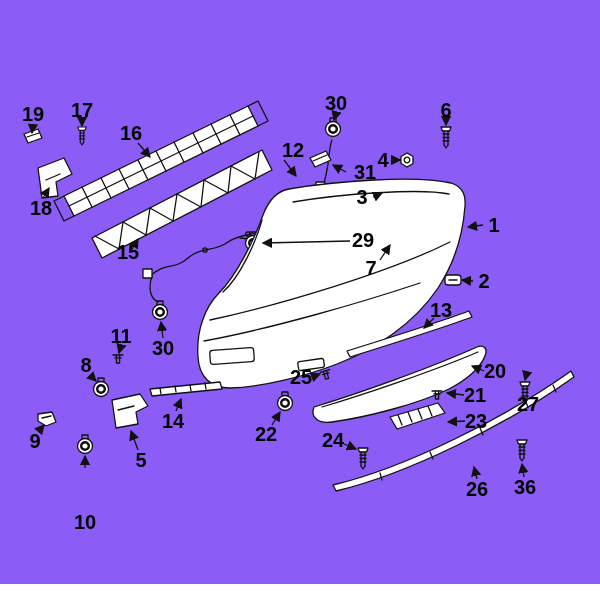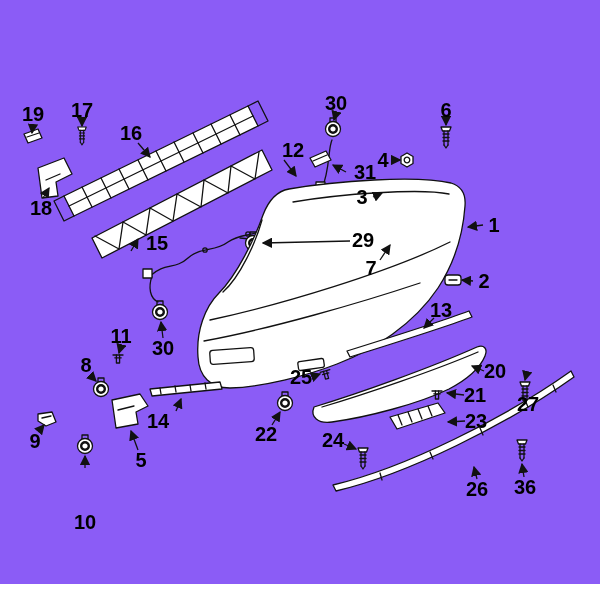--- a/index.html
+++ b/index.html
@@ -192,40 +192,40 @@
     <line x1="477" y1="479" x2="474" y2="467" marker-end="url(#arrowhead)"></line>
     <line x1="524" y1="477" x2="522" y2="464" marker-end="url(#arrowhead)"></line>
   </g>
 </svg>
 
   <div style="position:absolute;left:0;top:0;width:600px;height:600px;">
       <div class="callout" style="left: 33px; top: 114px;">19</div>
       <div class="callout" style="left: 82px; top: 110px;">17</div>
       <div class="callout" style="left: 131px; top: 133px;">16</div>
       <div class="callout" style="left: 41px; top: 208px;">18</div>
-      <div class="callout" style="left: 128px; top: 243px; margin-left: 29px;">15</div>
+      <div class="callout" style="left: 128px; top: 252px;">15</div>
       <div class="callout" style="left: 281px; top: 150px; margin-left: 12px;">12</div>
       <div class="callout" style="left: 336px; top: 103px;">30</div>
       <div class="callout" style="left: 357px; top: 172px; margin-left: 8px;">31</div>
       <div class="callout" style="left: 383px; top: 160px;">4</div>
       <div class="callout" style="left: 362px; top: 197px;">3</div>
       <div class="callout" style="left: 446px; top: 110px;">6</div>
       <div class="callout" style="left: 494px; top: 225px;">1</div>
       <div class="callout" style="left: 363px; top: 240px;">29</div>
       <div class="callout" style="left: 371px; top: 268px;">7</div>
       <div class="callout" style="left: 484px; top: 281px;">2</div>
       <div class="callout" style="left: 441px; top: 310px;">13</div>
       <div class="callout" style="left: 121px; top: 336px; text-align: center;">11</div>
       <div class="callout" style="left: 163px; top: 348px;">30</div>
       <div class="callout" style="left: 86px; top: 365px;">8</div>
       <div class="callout" style="left: 528px; top: 362px; margin-top: 42px;">27</div>
       <div class="callout" style="left: 495px; top: 371px;">20</div>
       <div class="callout" style="left: 301px; top: 377px;">25</div>
       <div class="callout" style="left: 475px; top: 395px;">21</div>
-      <div class="callout" style="left: 158px; top: 421px; text-align: center;">14</div>
+      <div class="callout" style="left: 173px; top: 421px; text-align: center;">14</div>
       <div class="callout" style="left: 266px; top: 434px;">22</div>
       <div class="callout" style="left: 476px; top: 421px;">23</div>
       <div class="callout" style="left: 333px; top: 440px;">24</div>
       <div class="callout" style="left: 35px; top: 441px;">9</div>
       <div class="callout" style="left: 141px; top: 460px;">5</div>
       <div class="callout" style="left: 85px; top: 478px; margin-top: 44px;">10</div>
       <div class="callout" style="left: 477px; top: 489px;">26</div>
       <div class="callout" style="left: 525px; top: 487px;">36</div>
     </div>
 

